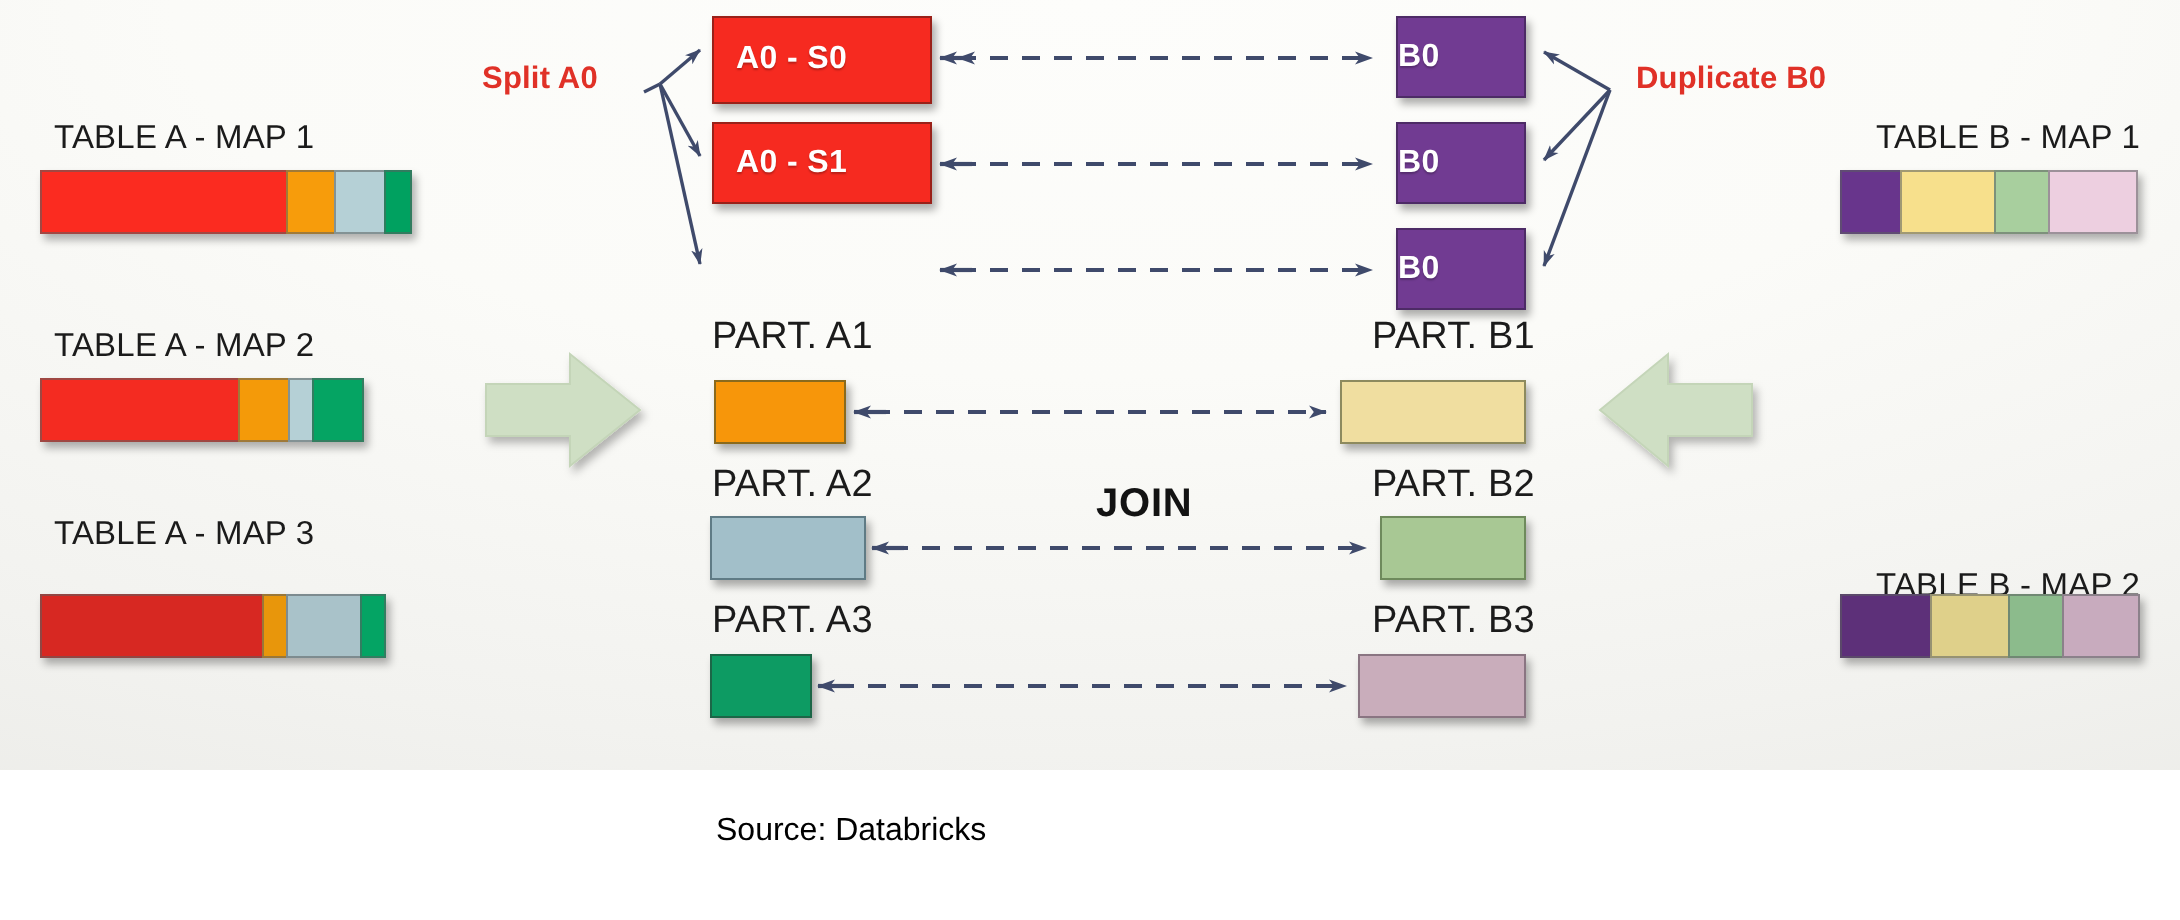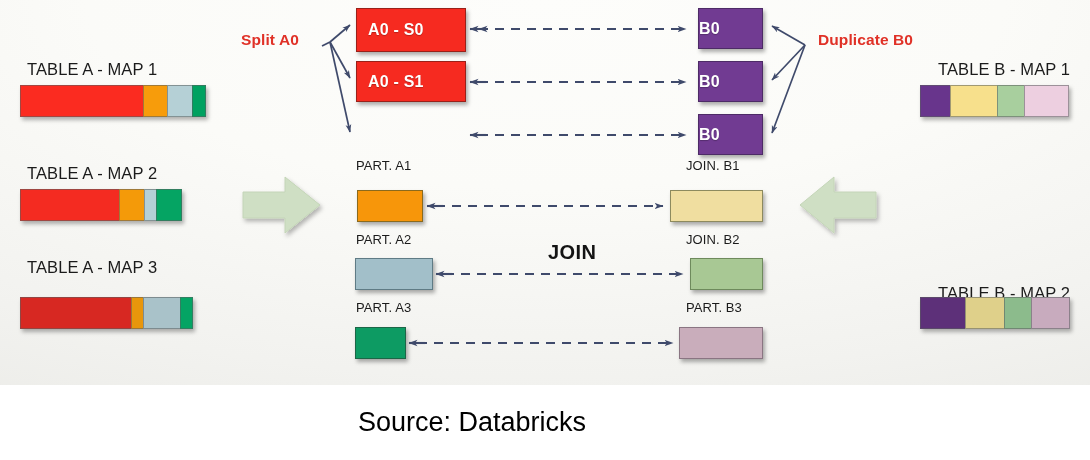--- a/index.html
+++ b/index.html
@@ -15,21 +15,21 @@
       radial-gradient(ellipse 120% 140% at 50% 0%, #fdfdfb 0%, #fbfbf8 35%, #f2f2ef 70%, #e8e8e4 100%);
   }
   .abs{position:absolute;}
 
   
   .tbl-label{
     font-size:16.5px;font-weight:400;color:#1b1b1b;
     letter-spacing:.1px;white-space:nowrap;text-align:right;
   }
   .part-label{
-    font-size:13px;font-weight:400;color:#1b1b1b;
+    font-size:19px;font-weight:400;color:#1b1b1b;
     letter-spacing:.1px;white-space:nowrap;
   }
   .annot{
     font-size:15.5px;font-weight:700;color:#e03127;
     letter-spacing:.1px;white-space:nowrap;
   }
   .join-label{
     font-size:20px;font-weight:700;color:#131313;
     letter-spacing:.4px;white-space:nowrap;
   }
@@ -65,21 +65,21 @@
   
   #overlay{position:absolute;left:0;top:0;width:1090px;height:385px;pointer-events:none;}
 
   
   #caption{
     position:absolute;left:0;top:385px;width:1090px;height:75px;
     background:#ffffff;
   }
   #caption .cap-text{
     position:absolute;left:358px;top:22px;
-    font-size:27px;color:#000000;font-family:"Liberation Sans",sans-serif;
+    font-size:16px;color:#000000;font-family:"Liberation Sans",sans-serif;
   }
 </style>
 </head>
 <body>
 
 <div id="canvas">
 
   <div class="abs tbl-label" style="left:27px;top:60px;">TABLE A - MAP 1</div>
   <div class="abs bar" id="barA1" style="left:20px;top:85px;">
       <div class="seg" style="width: 124px; background: rgb(251, 43, 32);"></div>
@@ -139,24 +139,24 @@
 
   <div class="abs part-label" style="left:356px;top:158px;">PART. A1</div>
   <div class="abs box" id="partA1" style="left: 357px; top: 190px; height: 32px; width: 66px; background: rgb(247, 150, 10); border-color: rgb(138, 106, 29);"></div>
 
   <div class="abs part-label" style="left:356px;top:232px;">PART. A2</div>
   <div class="abs box" id="partA2" style="left: 355px; top: 258px; height: 32px; width: 78px; background: rgb(162, 191, 201); border-color: rgb(95, 123, 133);"></div>
 
   <div class="abs part-label" style="left:356px;top:300px;">PART. A3</div>
   <div class="abs box" id="partA3" style="left: 355px; top: 327px; height: 32px; width: 51px; background: rgb(13, 155, 99); border-color: rgb(28, 102, 71);"></div>
 
-  <div class="abs part-label" style="left:686px;top:158px;">JOIN. B1</div>
+  <div class="abs part-label" style="left:686px;top:158px;">PART. B1</div>
   <div class="abs box" id="partB1" style="top: 190px; height: 32px; width: 93px; background: rgb(240, 222, 160); border-color: rgb(141, 138, 94); left: 670px;"></div>
 
-  <div class="abs part-label" style="left:686px;top:232px;">JOIN. B2</div>
+  <div class="abs part-label" style="left:686px;top:232px;">PART. B2</div>
   <div class="abs box" id="partB2" style="top: 258px; height: 32px; width: 73px; background: rgb(168, 200, 148); border-color: rgb(110, 138, 92); left: 690px;"></div>
 
   <div class="abs part-label" style="left:686px;top:300px;">PART. B3</div>
   <div class="abs box" id="partB3" style="top: 327px; height: 32px; width: 84px; background: rgb(201, 173, 187); border-color: rgb(138, 117, 130); left: 679px;"></div>
 
   <div class="abs annot" style="left:241px;top:31px;">Split A0</div>
   <div class="abs annot" style="left:818px;top:31px;">Duplicate B0</div>
   <div class="abs join-label" style="left:548px;top:241px;">JOIN</div>
 
   <svg id="overlay" viewBox="0 0 1090 385" xmlns="http://www.w3.org/2000/svg">

